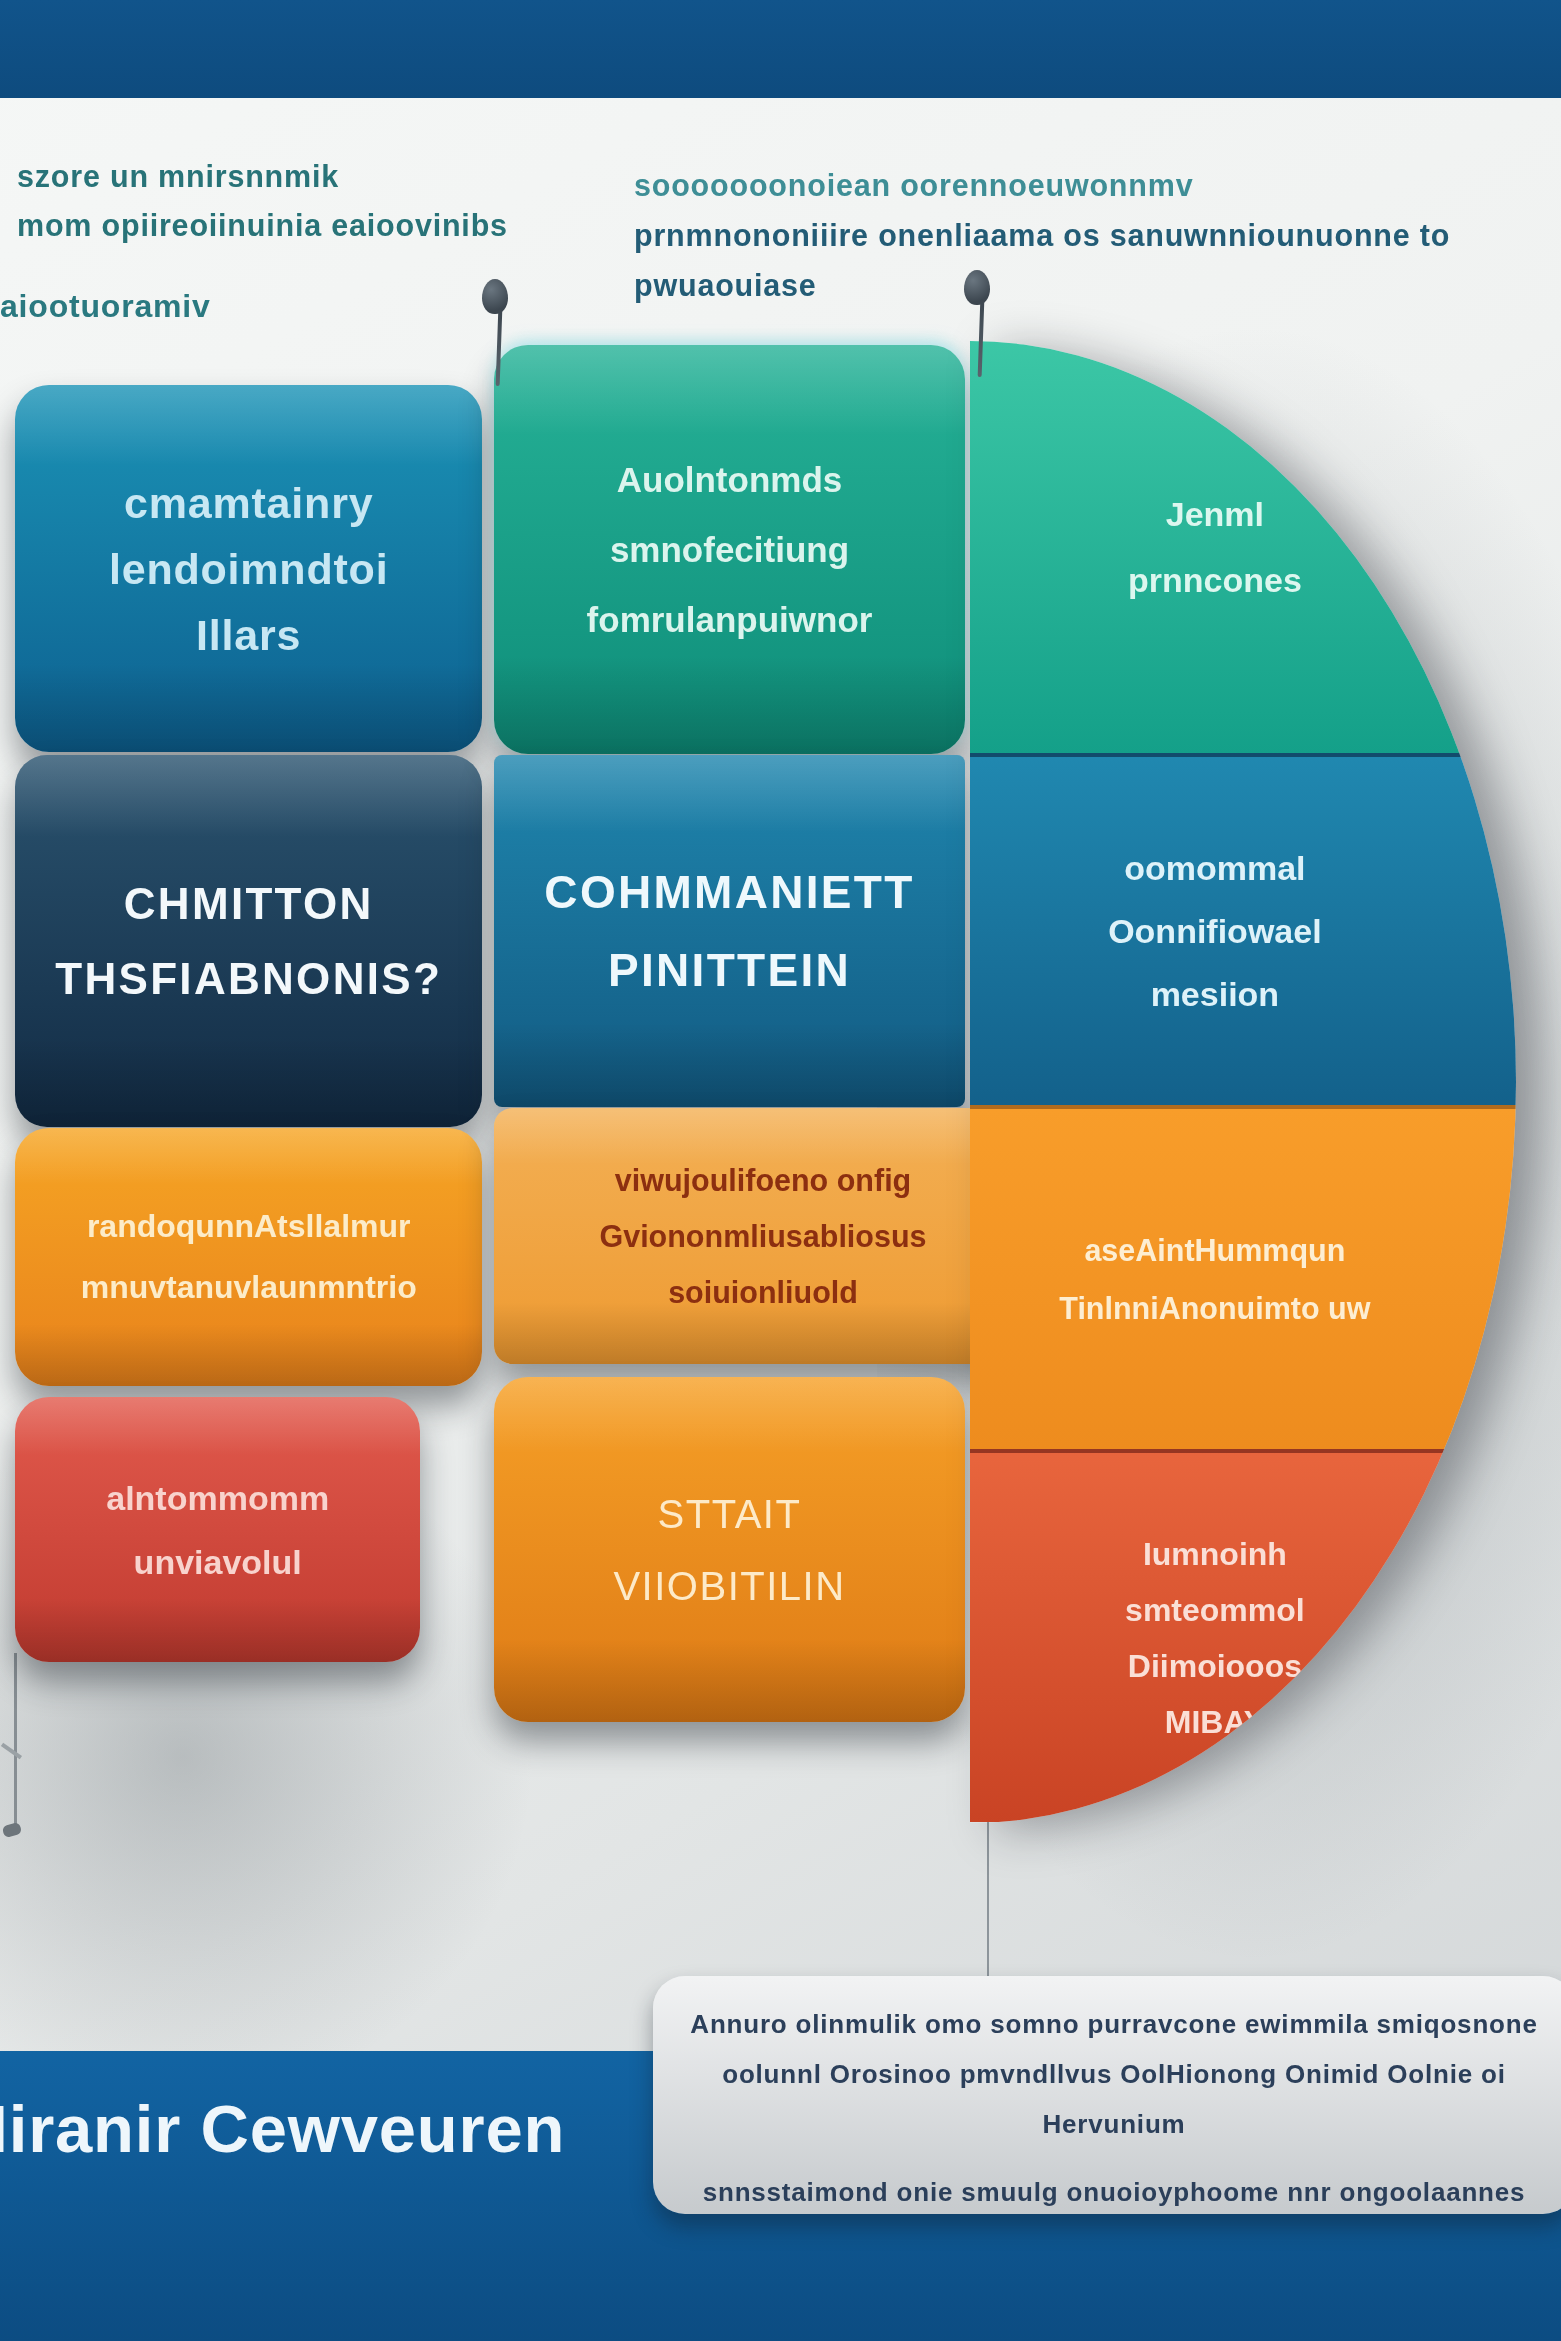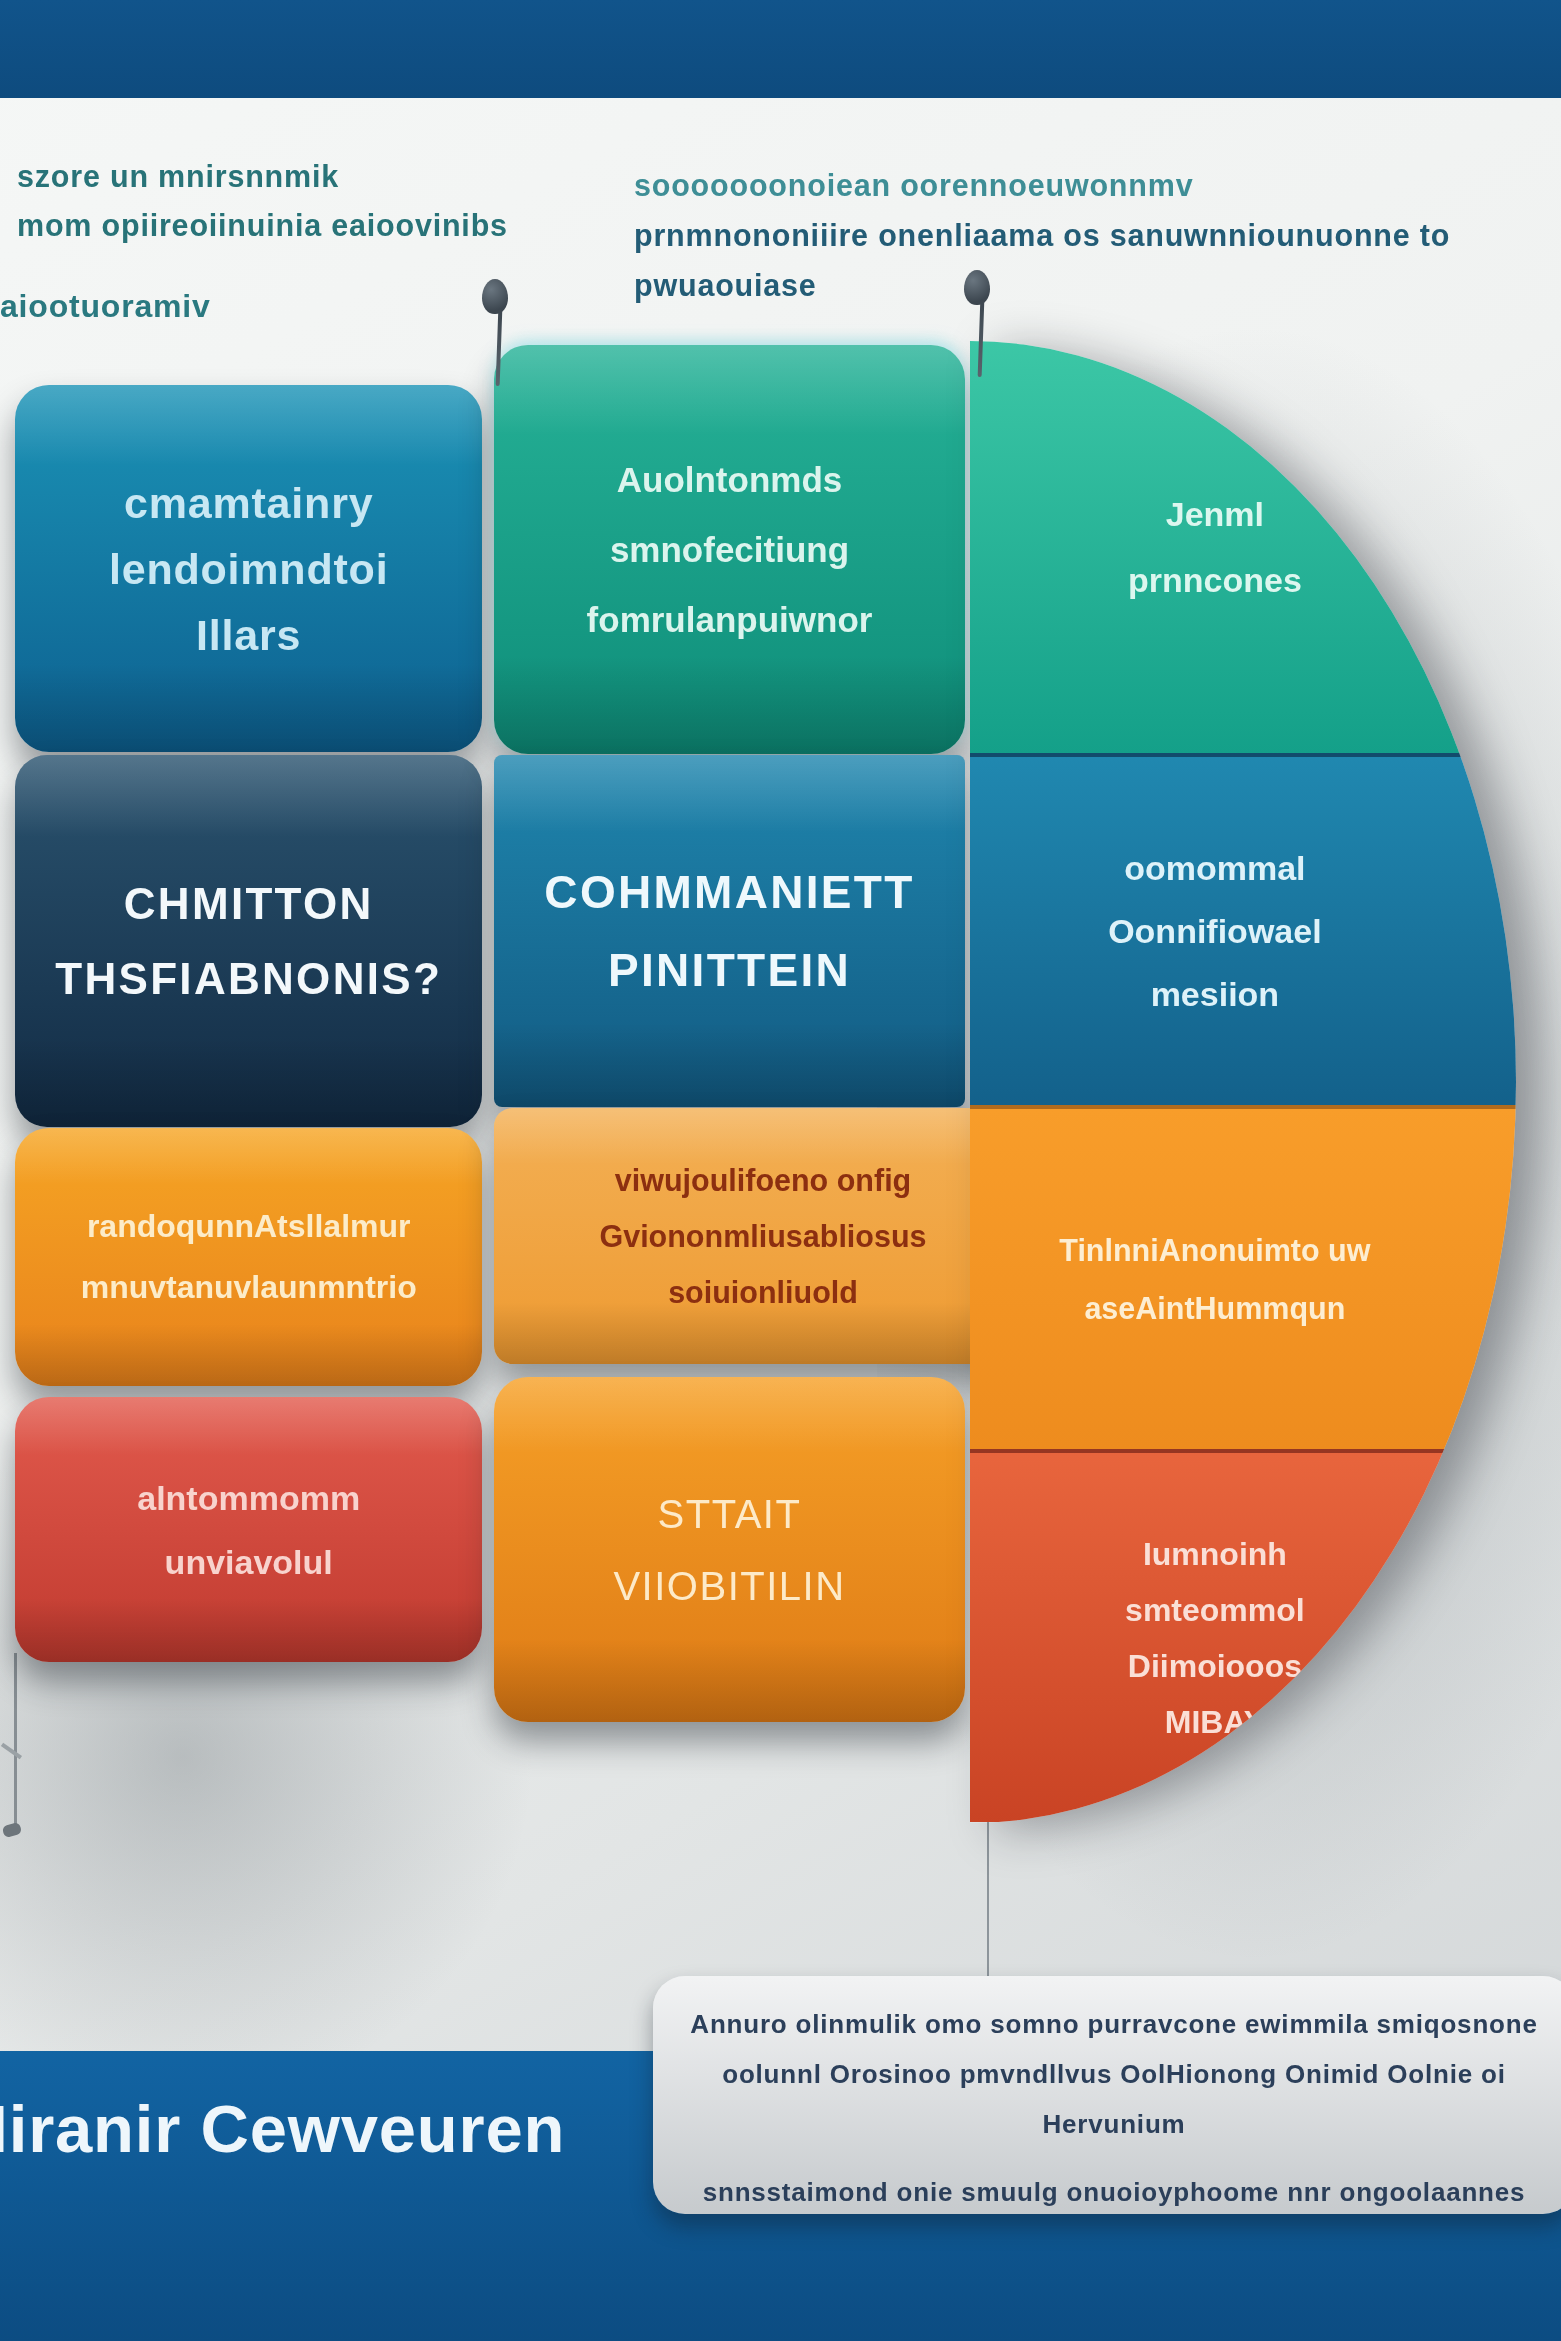--- a/index.html
+++ b/index.html
@@ -23,21 +23,21 @@
   .box{position:absolute;border-radius:34px;z-index:3;
     box-shadow:0 20px 32px rgba(25,30,38,.42);}
   .box::after{content:"";position:absolute;inset:0;border-radius:inherit;pointer-events:none;
     background:linear-gradient(180deg,rgba(255,255,255,.20),rgba(255,255,255,0) 22%,rgba(0,0,0,0) 76%,rgba(0,0,0,.20));}
   .box-text{position:absolute;inset:0;display:flex;flex-direction:column;justify-content:center;
     align-items:center;text-align:center;z-index:1;}
   .box-text span{display:block;}
   .c1b1{left:15.2px;top:385px;width:467px;height:367px;}
   .c1b2{left:15.2px;top:755px;width:467px;height:372px;border-radius:32px;}
   .c1b3{left:15.2px;top:1128px;width:467px;height:258px;}
-  .c1b4{left:15.2px;top:1397px;width:467px;height:265px;}
+  .c1b4{left:15.2px;top:1397px;width:405px;height:265px;}
   .c2b1{left:494px;top:345px;width:471px;height:409px;
     box-shadow:0 -4.6px 13.7px rgba(140,225,235,.55),0 20px 32px rgba(25,30,38,.42);}
   .c2b2{left:494px;top:755px;width:471px;height:352px;border-radius:8px;}
   .c2b3{left:494px;top:1108px;width:538px;height:256px;border-radius:18.3px;}
   .c2b4{left:494px;top:1377px;width:471px;height:345px;}
   .t-c1b1{font-size:43px;line-height:66px;font-weight:600;color:#c7e7f3;letter-spacing:0.8px;}
   .t-c1b2{font-size:44px;line-height:75px;font-weight:700;color:#f3f8fb;letter-spacing:2.3px;}
   .t-c1b3{font-size:32px;line-height:61px;font-weight:700;color:#fcecc9;}
   .t-c1b4{font-size:34px;line-height:64px;font-weight:700;color:#f8d3cd;}
   .t-c2b1{font-size:35px;line-height:70px;font-weight:600;color:#dbf4ed;}
@@ -175,22 +175,22 @@
     </div>
     <div class="band band-2" style="background: linear-gradient(rgb(32, 136, 176), rgb(19, 97, 139));">
       <div class="band-text t-s2">
         <span>oomommal</span>
         <span>Oonnifiowael</span>
         <span>mesiion</span>
       </div>
     </div>
     <div class="band band-3" style="background: linear-gradient(rgb(248, 157, 42), rgb(238, 140, 30));">
       <div class="band-text t-s3">
+        <span>aseAintHummqun</span>
         <span>TinlnniAnonuimto uw</span>
-        <span>aseAintHummqun</span>
       </div>
     </div>
     <div class="band band-4" style="background: linear-gradient(rgb(232, 101, 61), rgb(201, 67, 36));">
       <div class="band-text t-s4">
         <span>Iumnoinh</span>
         <span>smteommol</span>
         <span>Diimoiooos</span>
         <span>MIBAY</span>
       </div>
     </div>

